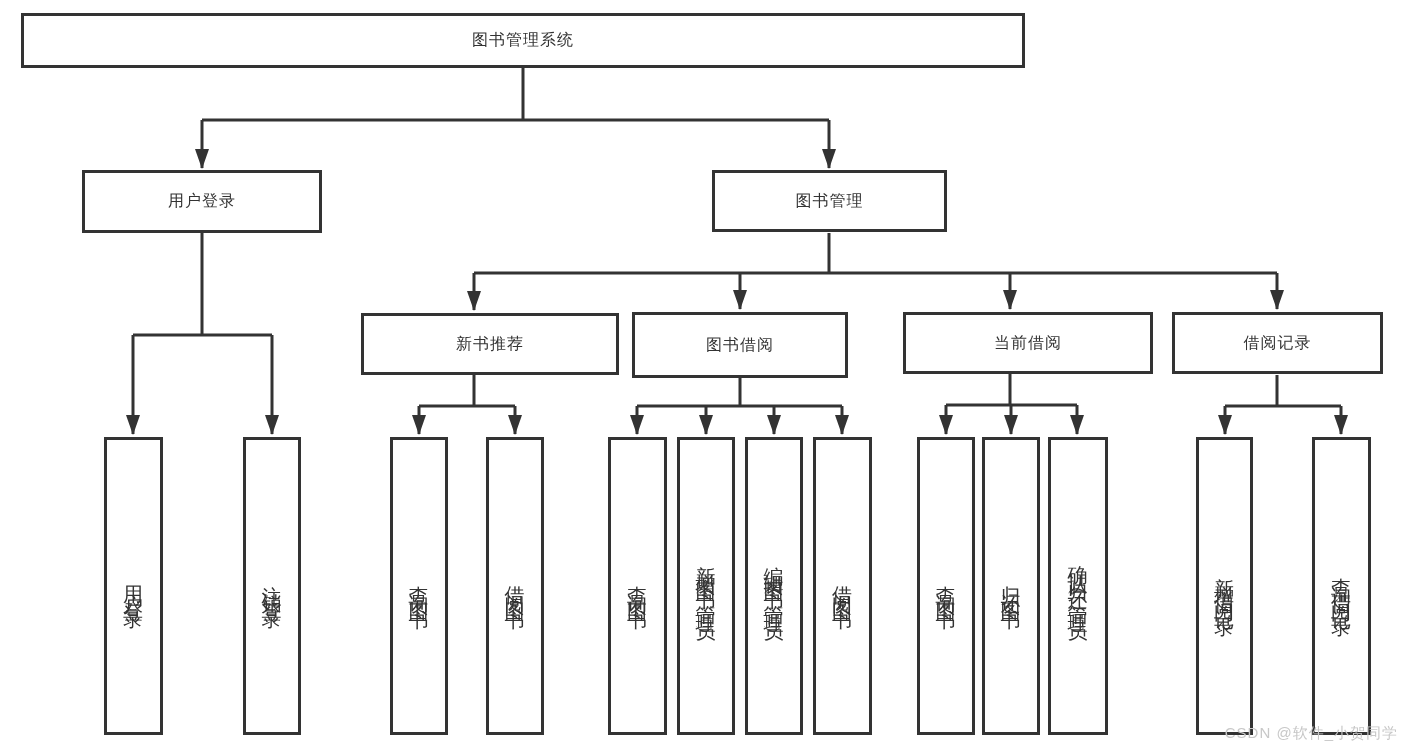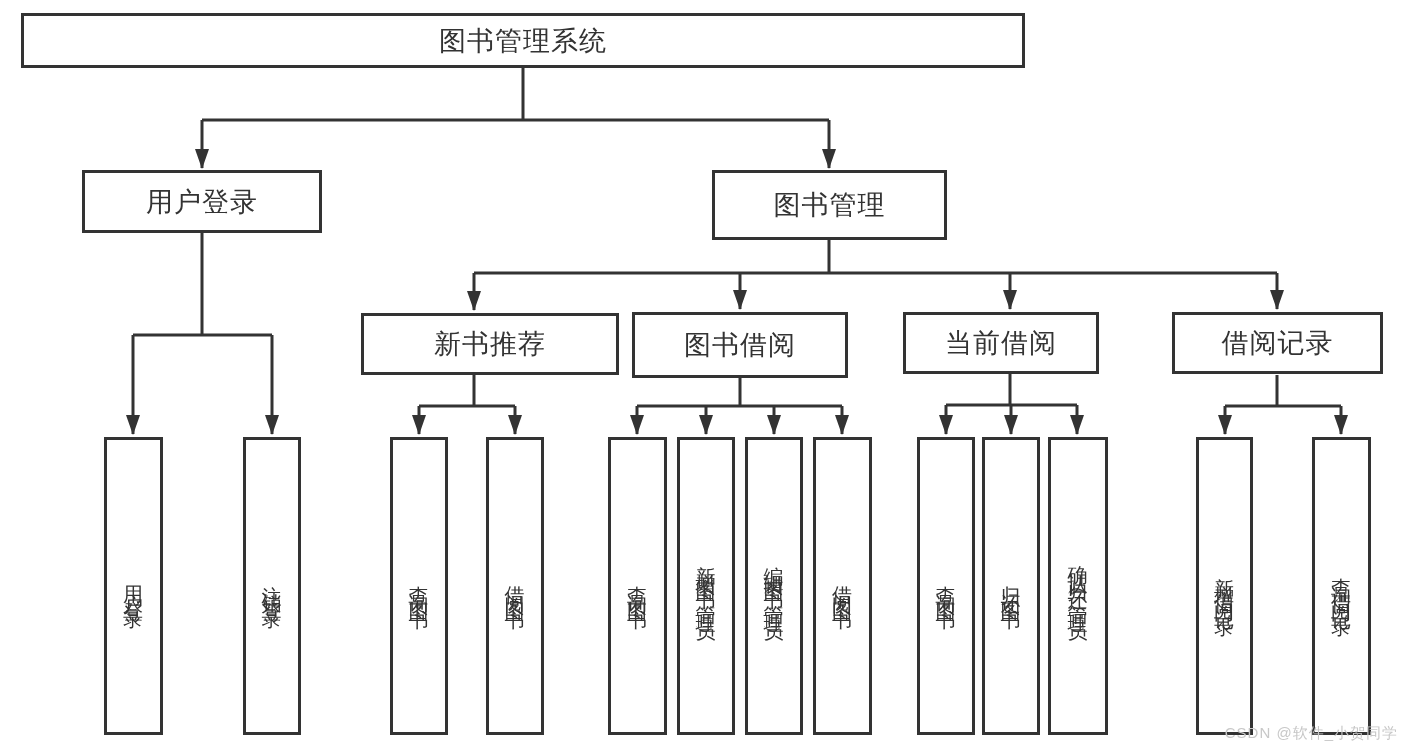--- a/index.html
+++ b/index.html
@@ -25,21 +25,21 @@
   .node {
     position: absolute;
     box-sizing: border-box;
     background: #ffffff;
     border: 3px solid #333333;
     color: #333333;
     display: flex;
     align-items: center;
     justify-content: center;
     z-index: 2;
-    font-size: 27px;
+    font-size: 16px;
     letter-spacing: 1px;
     white-space: nowrap;
   }
   .leaf {
     writing-mode: vertical-rl;
     text-orientation: mixed;
     font-size: 20px;
     letter-spacing: 8px;
     line-height: 1;
     white-space: nowrap;
@@ -98,25 +98,25 @@
     <path d="M1011 405 V434" fill="none" stroke="#333333" stroke-width="3" marker-end="url(#arrow)"></path>
     <path d="M1077 405 V434" fill="none" stroke="#333333" stroke-width="3" marker-end="url(#arrow)"></path>
 
     <path d="M1225 406 V434" fill="none" stroke="#333333" stroke-width="3" marker-end="url(#arrow)"></path>
     <path d="M1341 406 V434" fill="none" stroke="#333333" stroke-width="3" marker-end="url(#arrow)"></path>
   </svg>
 
   <div class="node" style="left:21px; top:13px; width:1004px; height:55px;">图书管理系统</div>
 
   <div class="node" style="left:82px; top:170px; width:240px; height:63px;">用户登录</div>
-  <div class="node" style="left:712px; top:170px; width:235px; height:70px;">图书管理</div>
+  <div class="node" style="left:712px; top:170px; width:235px; height:62px;">图书管理</div>
 
   <div class="node" style="left:361px; top:313px; width:258px; height:62px;">新书推荐</div>
   <div class="node" style="left:632px; top:312px; width:216px; height:66px;">图书借阅</div>
-  <div class="node" style="left:903px; top:312px; width:196px; height:62px;">当前借阅</div>
+  <div class="node" style="left:903px; top:312px; width:250px; height:62px;">当前借阅</div>
   <div class="node" style="left:1172px; top:312px; width:211px; height:62px;">借阅记录</div>
 
   <div class="node leaf" style="left:104px; top:437px; width:59px; height:298px;">用户登录</div>
   <div class="node leaf" style="left:243px; top:437px; width:58px; height:298px;">注销登录</div>
 
   <div class="node leaf" style="left:390px; top:437px; width:58px; height:298px;">查询图书</div>
   <div class="node leaf" style="left:486px; top:437px; width:58px; height:298px;">借阅图书</div>
 
   <div class="node leaf" style="left:608px; top:437px; width:59px; height:298px;">查询图书</div>
   <div class="node leaf" style="left:677px; top:437px; width:58px; height:298px;">新增图书（管理员）</div>

